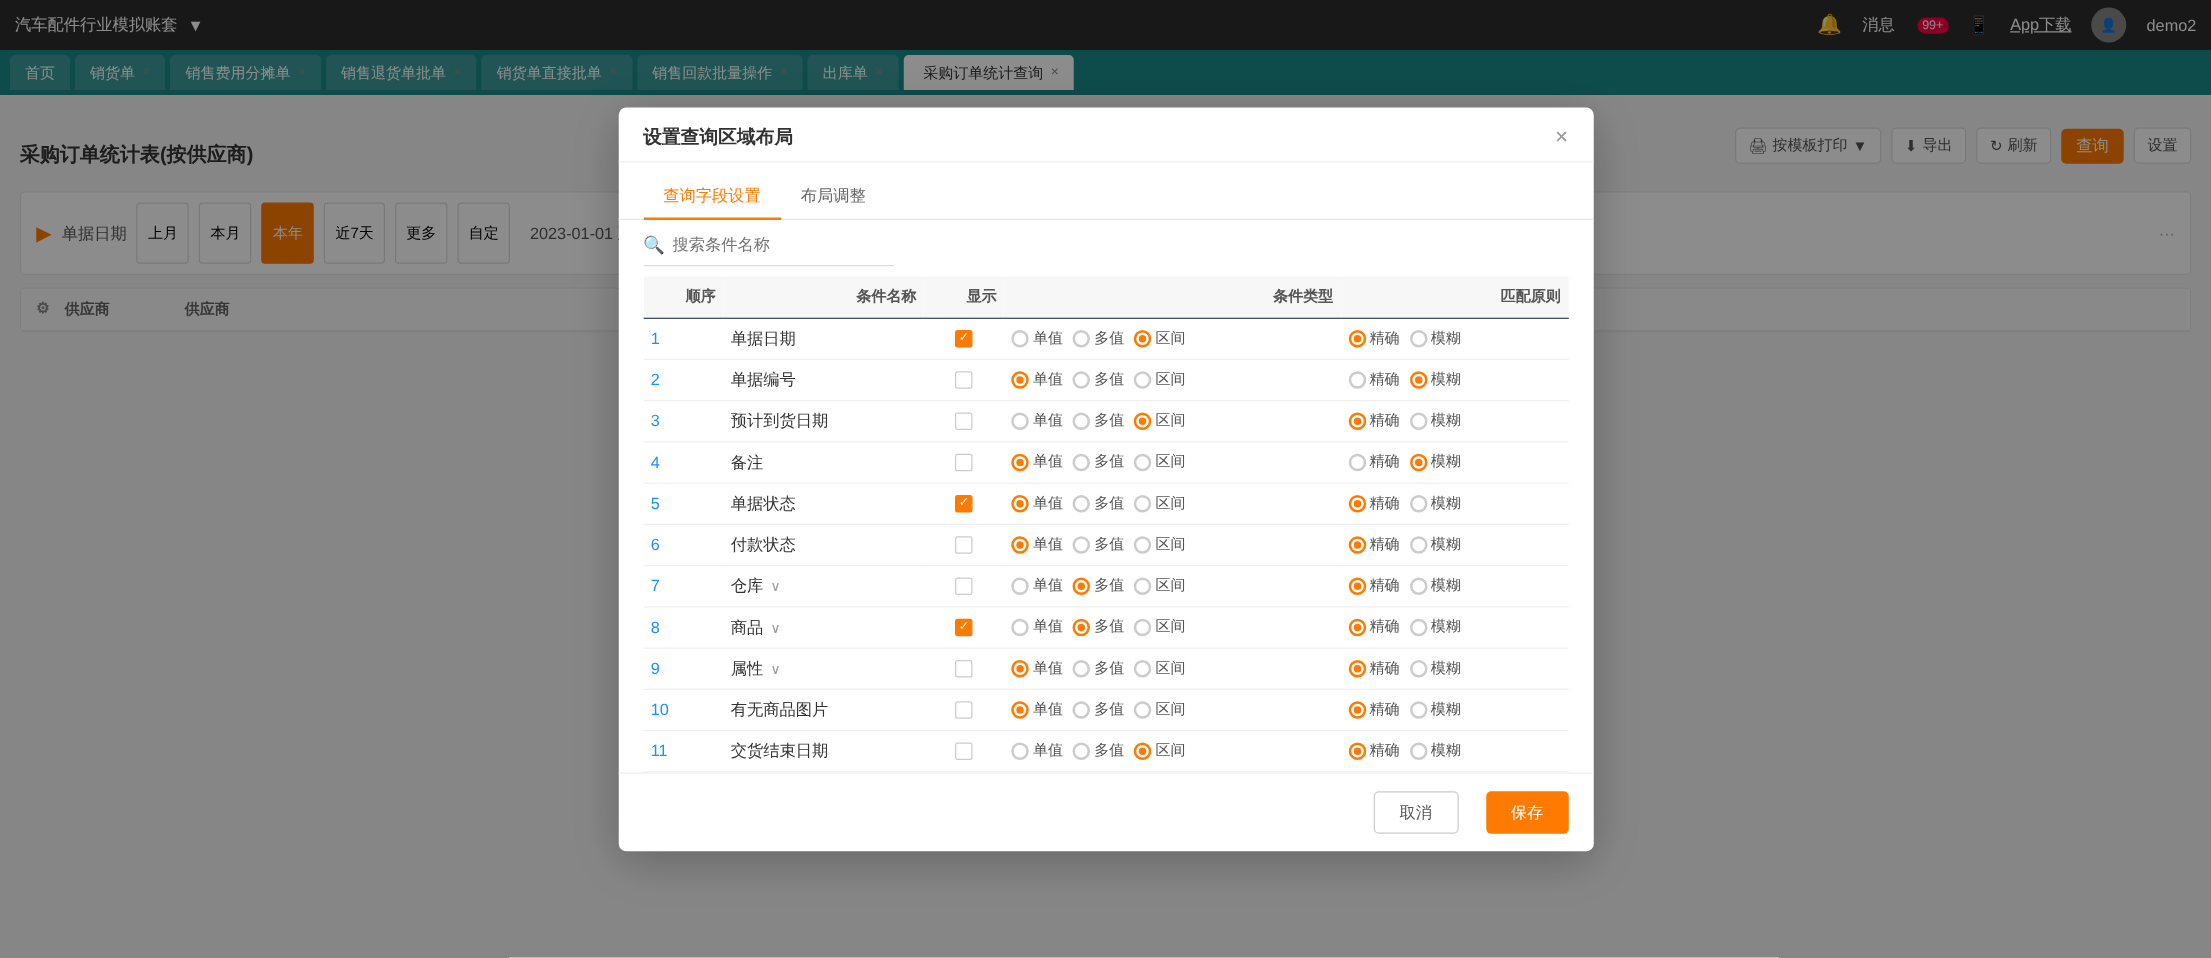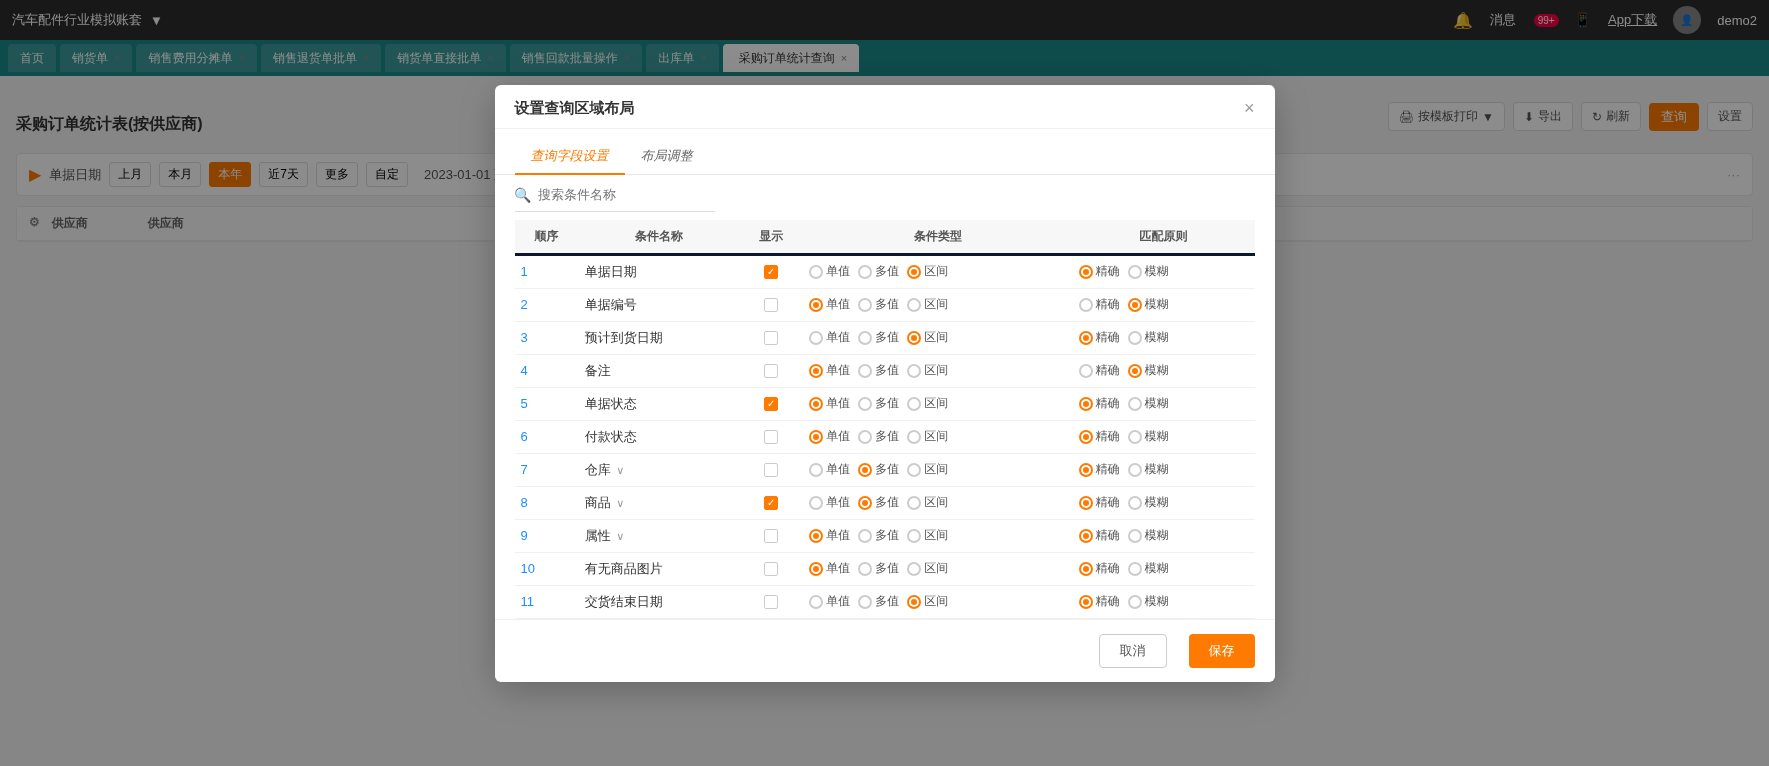--- a/index.html
+++ b/index.html
@@ -54,21 +54,21 @@
       background: #fff;
       border: 1px solid #e8e8e8;
       border-radius: 4px;
       padding: 8px 12px;
       display: flex;
       align-items: center;
       gap: 8px;
       margin-bottom: 10px;
     }
     .filter-btn {
-      padding: 3px 8px;
+      padding: 15px 8px;
       border-radius: 3px;
       border: 1px solid #ddd;
       background: #fff;
       cursor: pointer;
       font-size: 12px;
     }
     .filter-btn.active { background: #ff7a00; color: #fff; border-color: #ff7a00; }
     .data-table { background: #fff; border: 1px solid #e8e8e8; border-radius: 4px; }
     .table-header { display: flex; border-bottom: 1px solid #e8e8e8; padding: 8px 12px; background: #fafafa; font-weight: bold; font-size: 12px; color: #666; }
     .btn-orange { background: #ff7a00; color: #fff; border: none; border-radius: 4px; padding: 5px 12px; cursor: pointer; font-size: 13px; }
@@ -101,21 +101,20 @@
     }
     .dialog-title { font-size: 15px; font-weight: bold; color: #333; }
     .dialog-close { cursor: pointer; font-size: 18px; color: #999; line-height: 1; }
 
     
     .dialog-tabs {
       display: flex;
       padding: 10px 20px 0;
       border-bottom: 1px solid #e8e8e8;
       gap: 0;
-      font-style: italic;
     }
     .dialog-tab {
       padding: 8px 16px;
       cursor: pointer;
       font-size: 13px;
       color: #666;
       border-bottom: 2px solid transparent;
       margin-bottom: -1px;
     }
     .dialog-tab.active { color: #ff7a00; border-bottom-color: #ff7a00; font-weight: 500; }
@@ -131,27 +130,27 @@
     }
     .search-box input {
       border: none; outline: none; font-size: 13px; color: #999; flex: 1; background: transparent;
     }
     .search-icon { color: #999; margin-right: 6px; font-size: 14px; }
 
     
     .config-table { flex: 1; overflow-y: auto; padding: 0 20px; }
     .config-table table { width: 100%; border-collapse: collapse; }
     .config-table thead th {
-      text-align: center;
+      text-align: right;
       padding: 8px 6px;
       font-size: 12px;
       color: #555;
       font-weight: 600;
       background: #f7f7f7;
-      border-bottom: 3px solid #0f172a;
+      border-bottom: 1px solid #0f172a;
       position: sticky; top: 0;
     }
     .config-table tbody tr { border-bottom: 1px solid #f0f0f0; }
     .config-table tbody td { padding: 7px 6px; font-size: 13px; color: #333; vertical-align: middle; }
     .order-num { color: #1890ff; font-weight: 500; }
 
     
     .radio-group { display: flex; align-items: center; gap: 8px; }
     .radio-item { display: flex; align-items: center; gap: 3px; font-size: 12px; color: #555; cursor: pointer; }
     .radio-circle {

